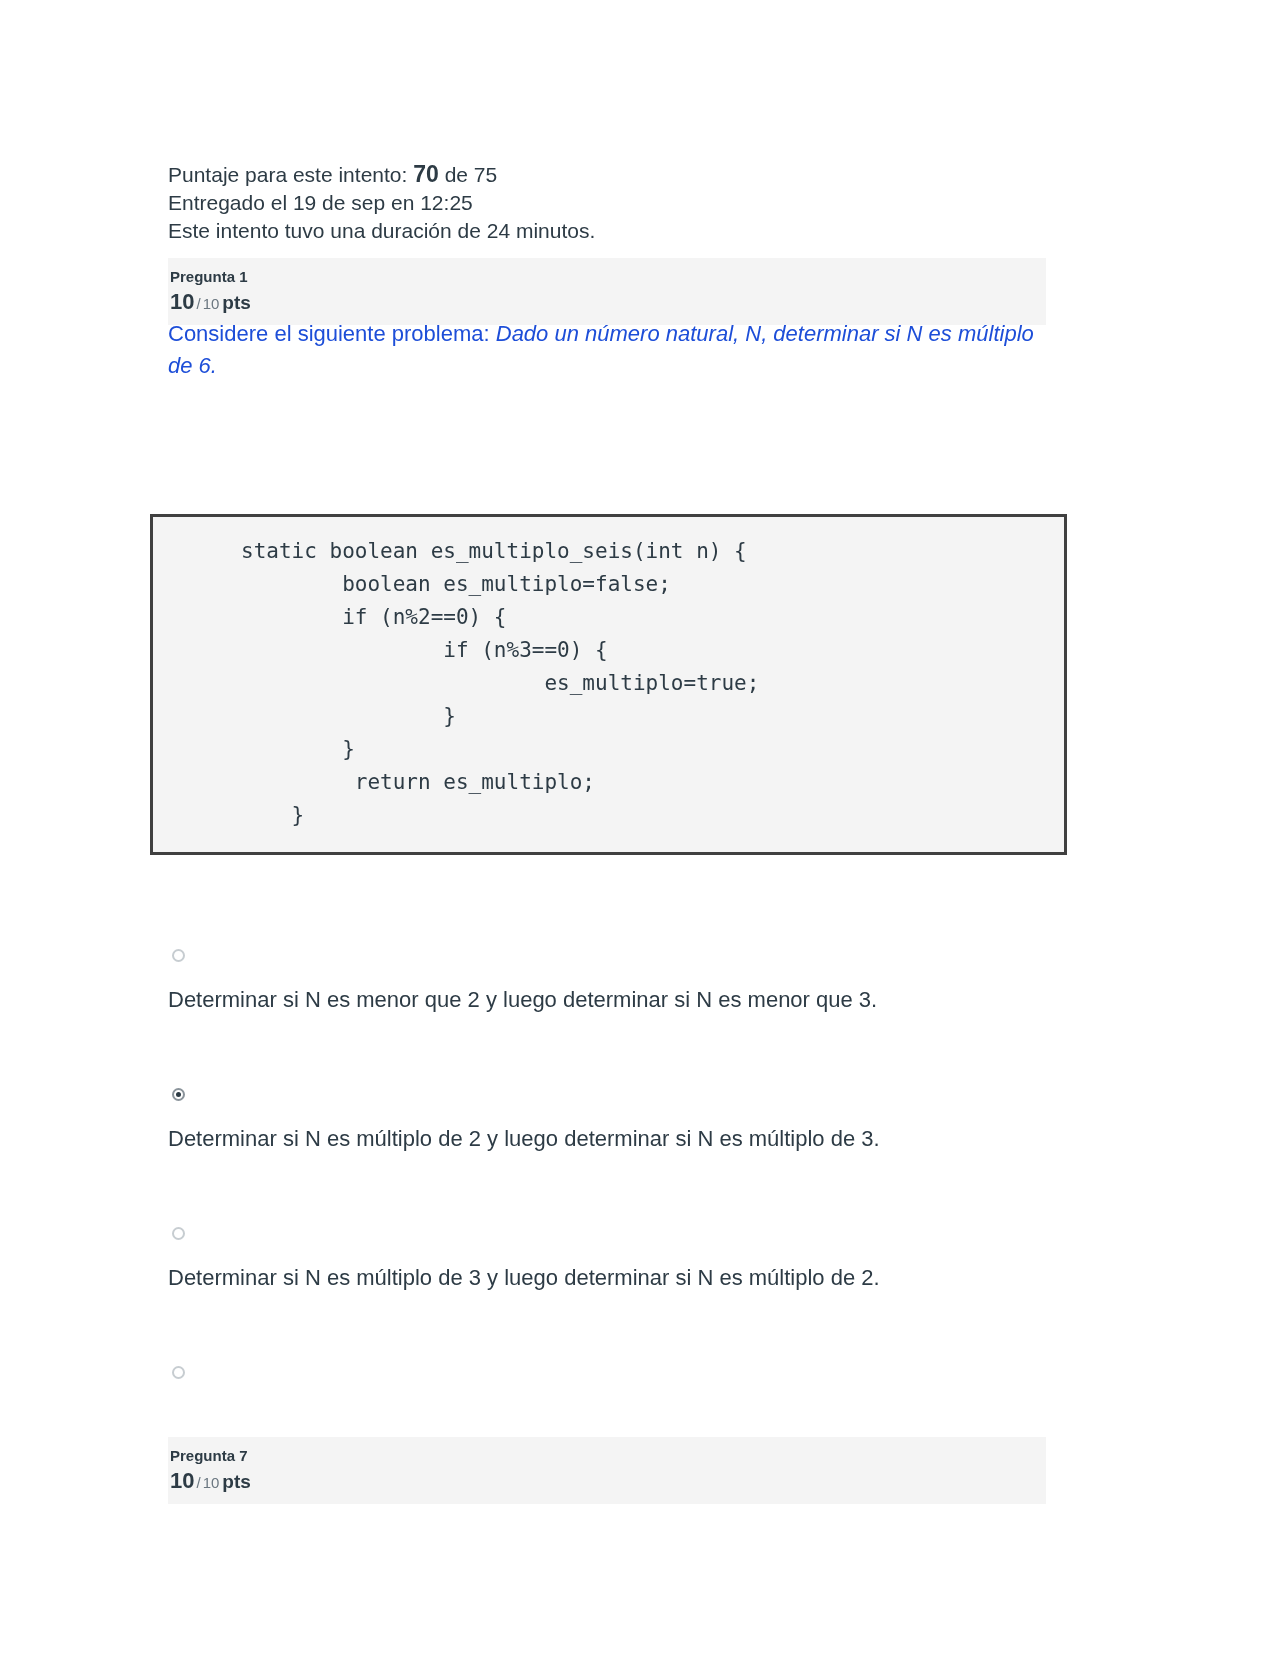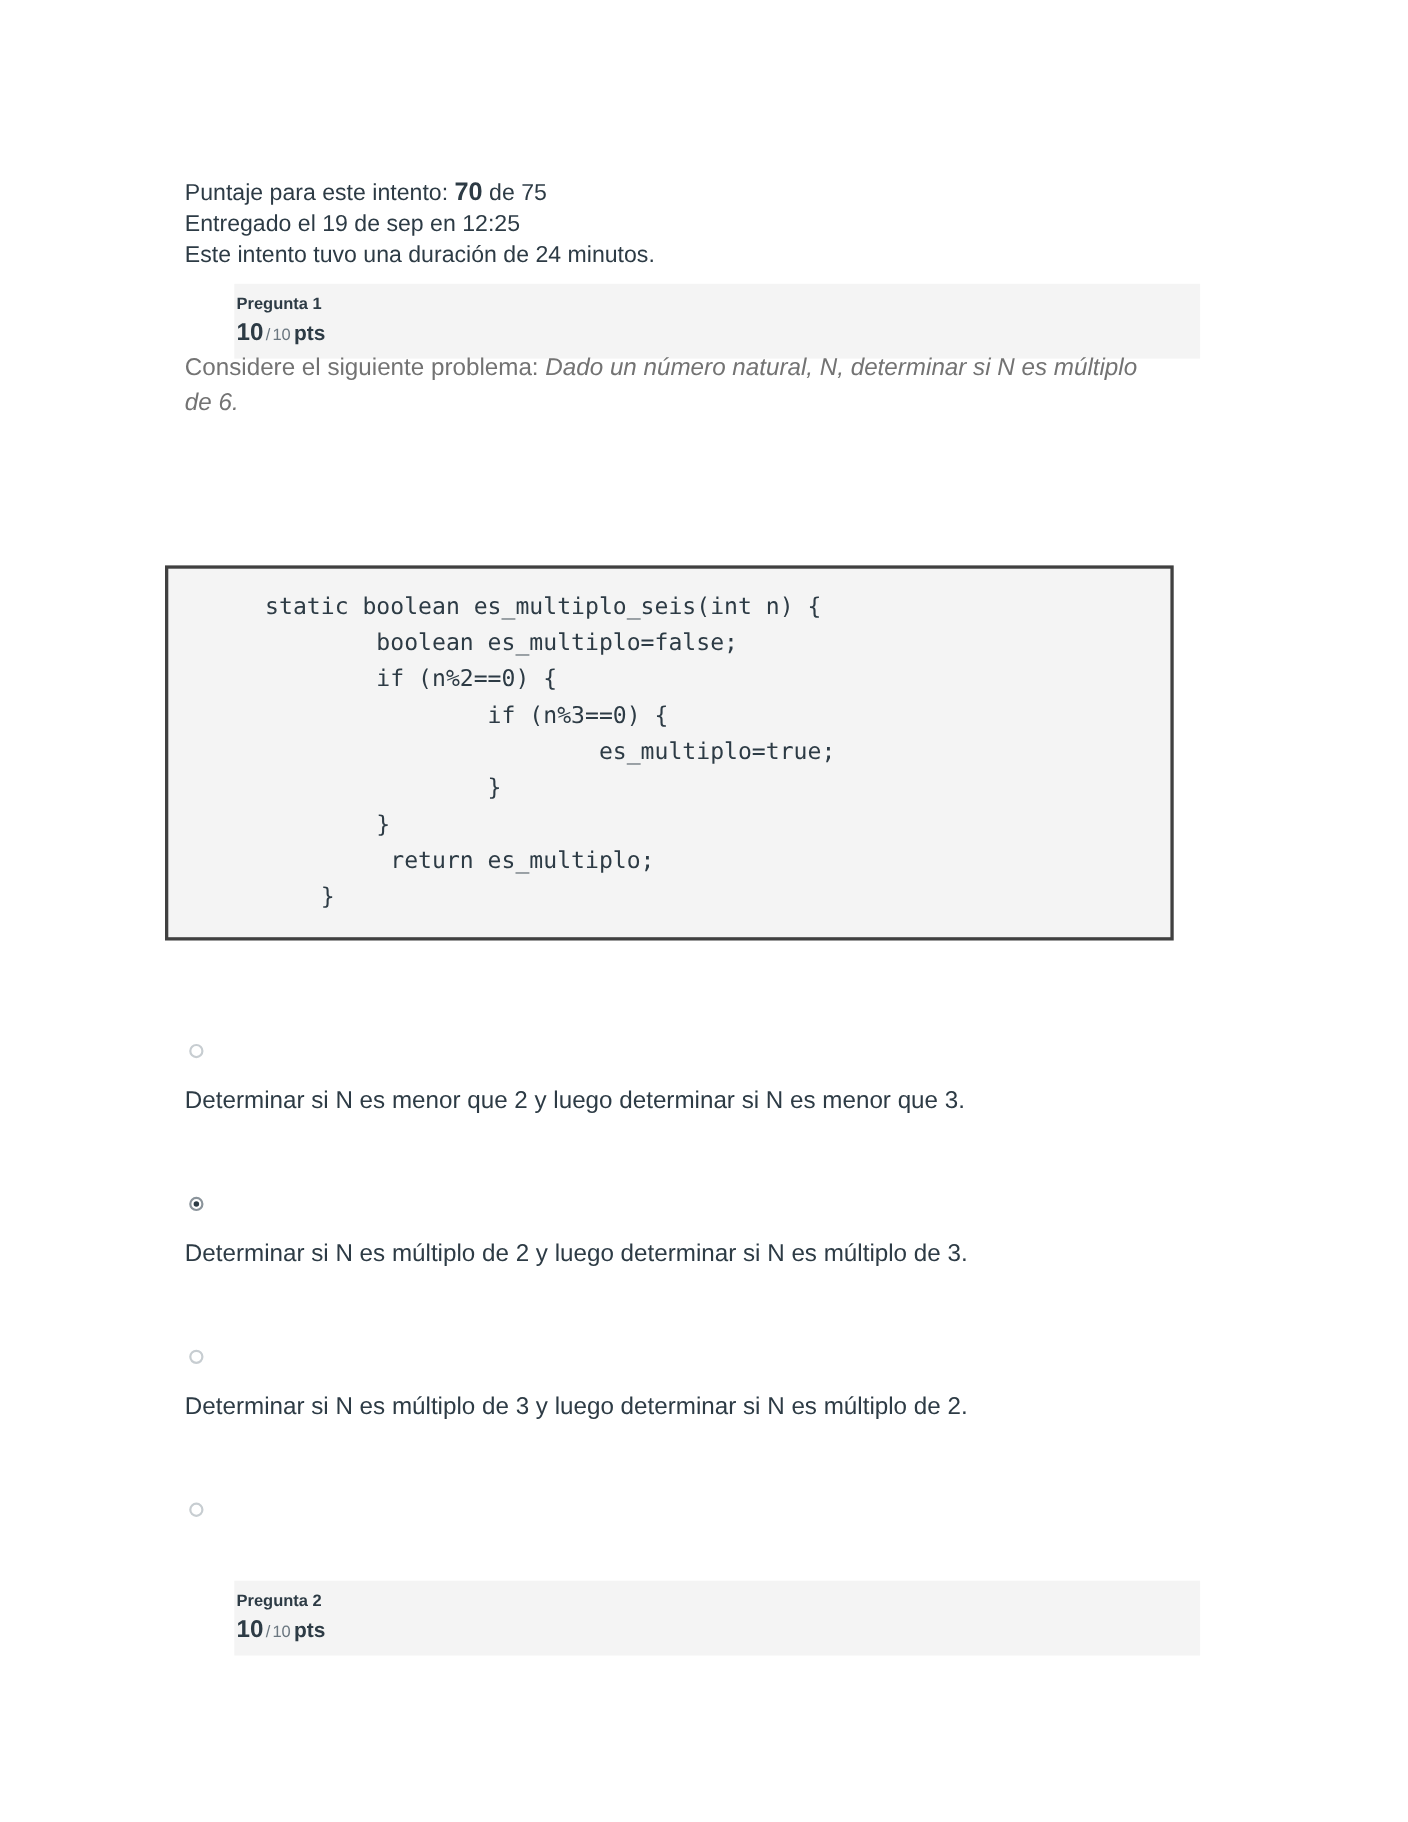--- a/index.html
+++ b/index.html
@@ -44,21 +44,20 @@
   }
 
   
   .q-header {
     position: absolute;
     left: 168px;
     width: 878px;
     background: #f4f4f4;
     padding: 8px 0 6px 0;
     box-sizing: border-box;
-    margin-left: 45px;
   }
   #q1-header { top: 258px; }
   #q2-header { top: 1437px; }
 
   .q-header .q-title {
     font-size: 15px;
     font-weight: bold;
     line-height: 21px;
     color: #2d3b45;
     padding-left: 2px;
@@ -90,21 +89,21 @@
   }
 
   
   .q-body {
     position: absolute;
     left: 168px;
     top: 318px;
     width: 886px;
     font-size: 22px;
     line-height: 32px;
-    color: #737373;
+    color: #1d4ed8;
   }
   .q-body p {
     margin: 0 0 22px 0;
   }
   .q-body em, .q-body i {
     font-style: italic;
   }
 
   
   .code-block {
@@ -221,19 +220,19 @@
     <div class="answer-row">
       <span class="radio"></span>
       <span class="answer-text">Determinar si N es múltiplo de 3 y luego determinar si N es múltiplo de 2.</span>
     </div>
     <div class="answer-row">
       <span class="radio"></span>
     </div>
   </div>
 
   <div class="q-header" id="q2-header">
-    <div class="q-title">Pregunta 2</div>
+    <div class="q-title">Pregunta 7</div>
     <div class="q-points">
       <span class="pts-earned">10</span><span class="pts-sep">/</span><span class="pts-total">10</span><span class="pts-label">pts</span>
     </div>
   </div>
 
 </div>
 
 </body></html>

